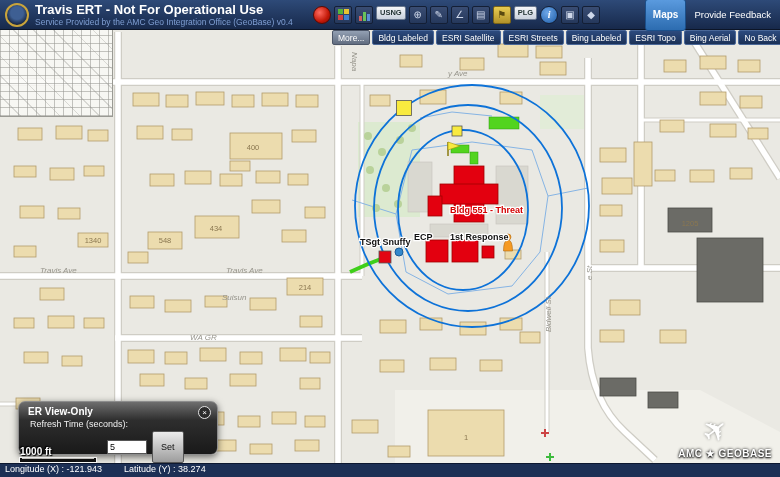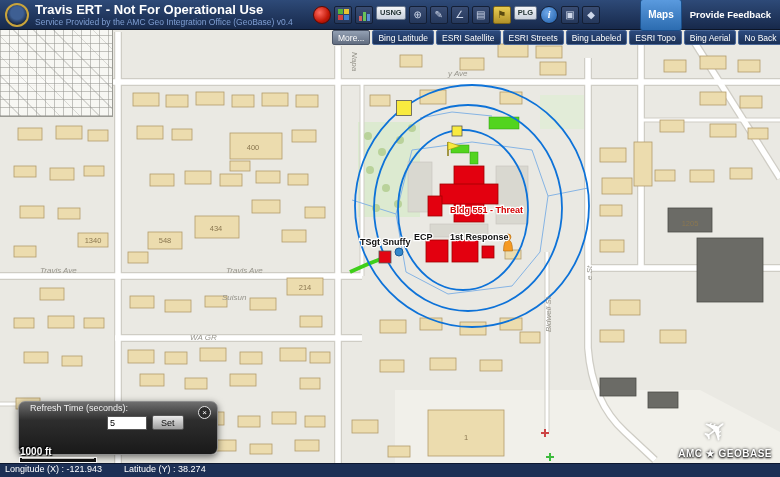--- a/index.html
+++ b/index.html
@@ -36,21 +36,21 @@
   .legend-ic i{width:5px;height:5px;display:block;}
   .lg1{background:#56b33a;} .lg2{background:#e8c431;} .lg3{background:#d04343;} .lg4{background:#3f7fd0;}
   .chart-ic{display:flex;align-items:flex-end;gap:1px;height:11px;margin:2px auto 0;width:11px;}
   .chart-ic i{width:3px;display:block;}
   .cb1{height:5px;background:#d06060;} .cb2{height:9px;background:#69c25a;} .cb3{height:7px;background:#5a8fd6;}
   .minibtn{height:14px;flex:none;background:linear-gradient(#f4f6f9,#c9d1dc);border:1px solid #6c7a90;
         border-radius:2px;font-size:7.5px;font-weight:bold;color:#233;padding:0 3px;cursor:pointer;}
   .maps-btn{margin-left:auto;flex:none;height:32px;min-width:40px;cursor:pointer;
         background:linear-gradient(#5a9ade,#2c6cb0);border:1px solid #1b4f8a;border-radius:3px;
         color:#fff;font-size:10px;font-weight:bold;padding:0 7px;}
-  .feedback{flex:none;margin:0 4px 0 8px;color:#ffffff;font-size:9.5px;cursor:pointer;white-space:nowrap;font-weight:bold;}
+  .feedback{flex:none;margin:0 4px 0 8px;color:#ffffff;font-size:9.5px;cursor:pointer;white-space:nowrap;}
 
   
   #basemap-bar{position:absolute;top:30px;left:332px;width:512px;height:15px;z-index:25;
         display:flex;gap:2px;overflow:hidden;}
   .bm-btn{flex:none;background:linear-gradient(#2c4a7e,#1b3157);border:1px solid #4a6899;
         color:#fff;font-size:8.5px;line-height:10px;padding:1px 5px;border-radius:2px;
         white-space:nowrap;cursor:pointer;}
   .bm-btn.more{background:linear-gradient(#93a0b3,#616d80);border-color:#4c5668;}
 
   
@@ -68,21 +68,21 @@
         background:linear-gradient(#6e6e6e,#2e2e2e 35%,#191919);
         box-shadow:0 2px 7px rgba(0,0,0,.55);}
   .er-title{font-size:10px;font-weight:bold;color:#fff;padding:4px 9px 1px;}
   .er-close{position:absolute;top:4px;right:6px;width:13px;height:13px;border-radius:50%;
         border:1px solid #e5e5e5;background:#2b2b2b;color:#fff;font-size:8px;line-height:11px;
         text-align:center;padding:0;cursor:pointer;}
   .er-label{font-size:9px;color:#f0f0f0;padding:1px 12px 0 11px;}
   .er-row{display:flex;gap:5px;margin:2px 0 0 88px;align-items:center;}
   .er-input{width:34px;height:12px;font-size:9px;border:1px solid #555;padding:0 2px;
         font-family:"Liberation Sans",sans-serif;}
-  .er-set{height:15px;font-size:9px;line-height:12px;background:linear-gradient(#ececec,#9d9d9d);
+  .er-set{height:32px;font-size:9px;line-height:12px;background:linear-gradient(#ececec,#9d9d9d);
         border:1px solid #555;border-radius:2px;padding:0 8px;color:#111;cursor:pointer;}
 
   
   #scalebar{position:absolute;left:20px;top:446px;z-index:24;}
   .scale-text{font-size:10px;font-weight:bold;color:#fff;
         text-shadow:0 0 2px #000,1px 1px 1px #000,-1px -1px 1px #000;}
   .scale-line{margin-top:1px;width:76px;height:4px;box-sizing:border-box;
         border-left:2px solid #111;border-right:2px solid #111;border-bottom:3px solid #111;
         box-shadow:0 0 0 1px rgba(255,255,255,.75);}
 
@@ -388,30 +388,31 @@
       <button class="tool info">i</button>
       <button class="tool">▣</button>
       <button class="tool">◆</button>
     </div>
     <button class="maps-btn">Maps</button>
     <span class="feedback">Provide Feedback</span>
   </header>
 
   <div id="basemap-bar">
       <button class="bm-btn more">More...</button>
-      <button class="bm-btn">Bing Latitude</button>
+      <button class="bm-btn">Bldg Labeled</button>
       <button class="bm-btn">ESRI Satellite</button>
       <button class="bm-btn">ESRI Streets</button>
       <button class="bm-btn">Bing Labeled</button>
       <button class="bm-btn">ESRI Topo</button>
       <button class="bm-btn">Bing Aerial</button>
       <button class="bm-btn">No Back</button>
     </div>
 
   <div id="er-panel">
+    <div class="er-title">ER View-Only</div>
     <button class="er-close">×</button>
     <div class="er-label">Refresh Time (seconds):</div>
     <div class="er-row">
       <input class="er-input" type="text" value="5" style="">
       <button class="er-set">Set</button>
     </div>
   </div>
 
   <div id="scalebar">
     <div class="scale-text">1000 ft</div>

